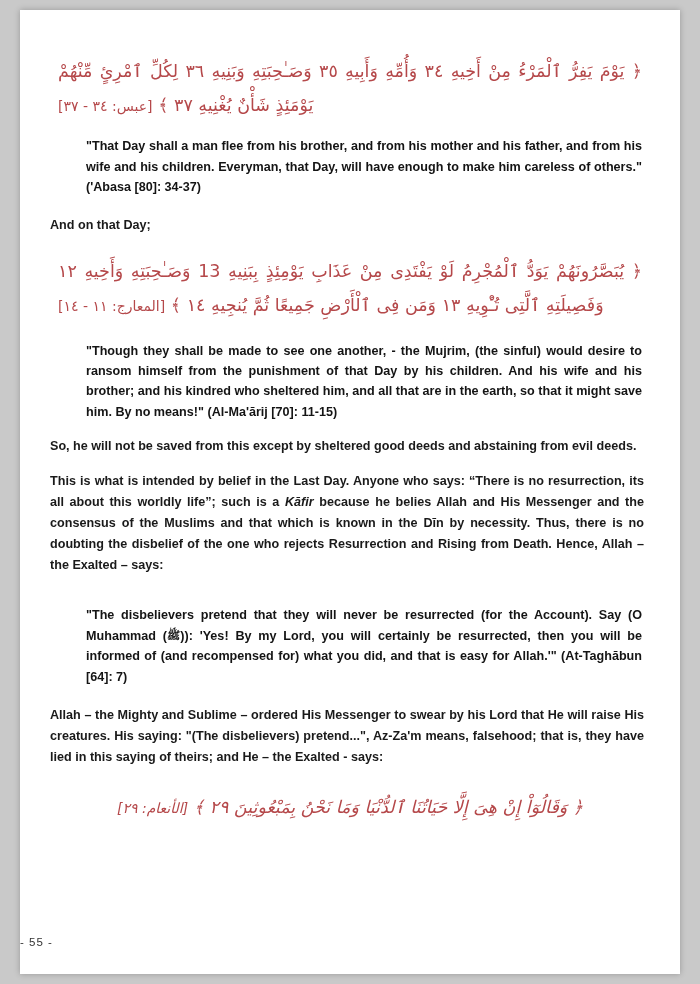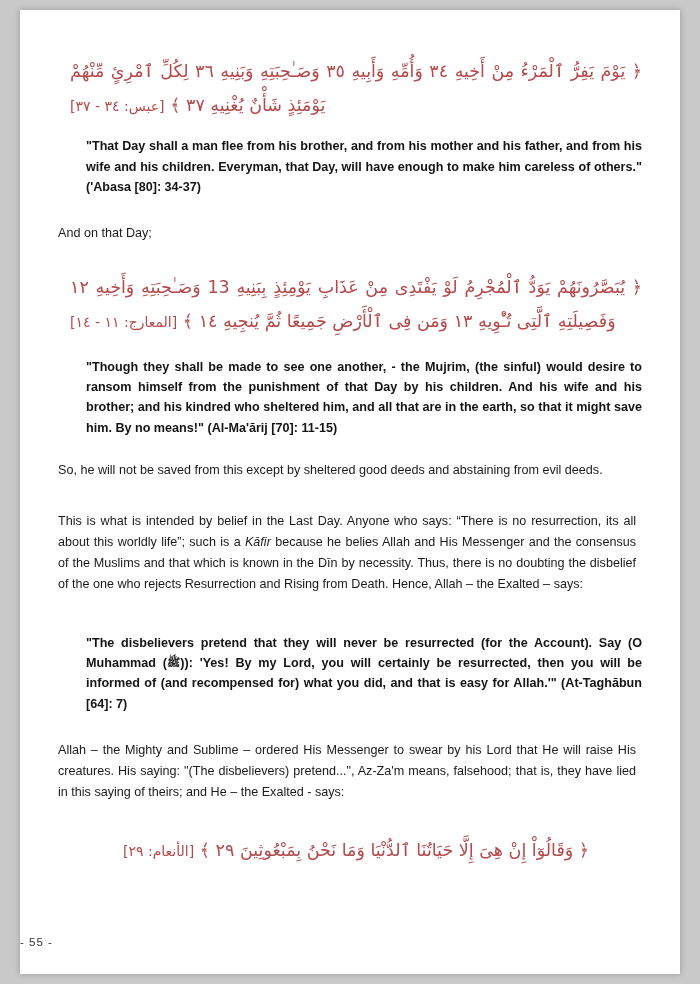--- a/index.html
+++ b/index.html
@@ -33,25 +33,26 @@
   
   .ayah {
     direction: rtl;
     text-align: justify;
     text-align-last: left;
     font-family: "DejaVu Sans", "Liberation Serif", serif;
     color: #b5484a;
     font-size: 17.5px;
     line-height: 1.95;
     letter-spacing: 0.2px;
-    margin: 0 0 6px 16px;
+    margin: 0 0 6px 4px;
     padding: 0 6px;
   }
   .ayah.center-last {
     text-align-last: center;
+    font-style: italic;
   }
   .ayah .src {
     font-size: 14px;
   }
   
   .quote {
     font-weight: bold;
     color: #141414;
     font-size: 12.6px;
     line-height: 1.62;
@@ -59,22 +60,23 @@
     margin: 2px 0 0 0;
     padding-left: 38px;
     padding-right: 6px;
   }
   
   .para {
     color: #1a1a1a;
     font-size: 12.6px;
     line-height: 1.66;
     text-align: justify;
-    margin: 8px;
+    margin: 0;
     padding: 0 4px 0 2px;
+    font-weight: bold;
   }
   .spacer-6 { height: 6px; }
   .spacer-10 { height: 10px; }
   .spacer-14 { height: 14px; }
   .spacer-18 { height: 18px; }
   .spacer-22 { height: 22px; }
   em.it { font-style: italic; }
   .footer {
     position: absolute;
     left: 0;

